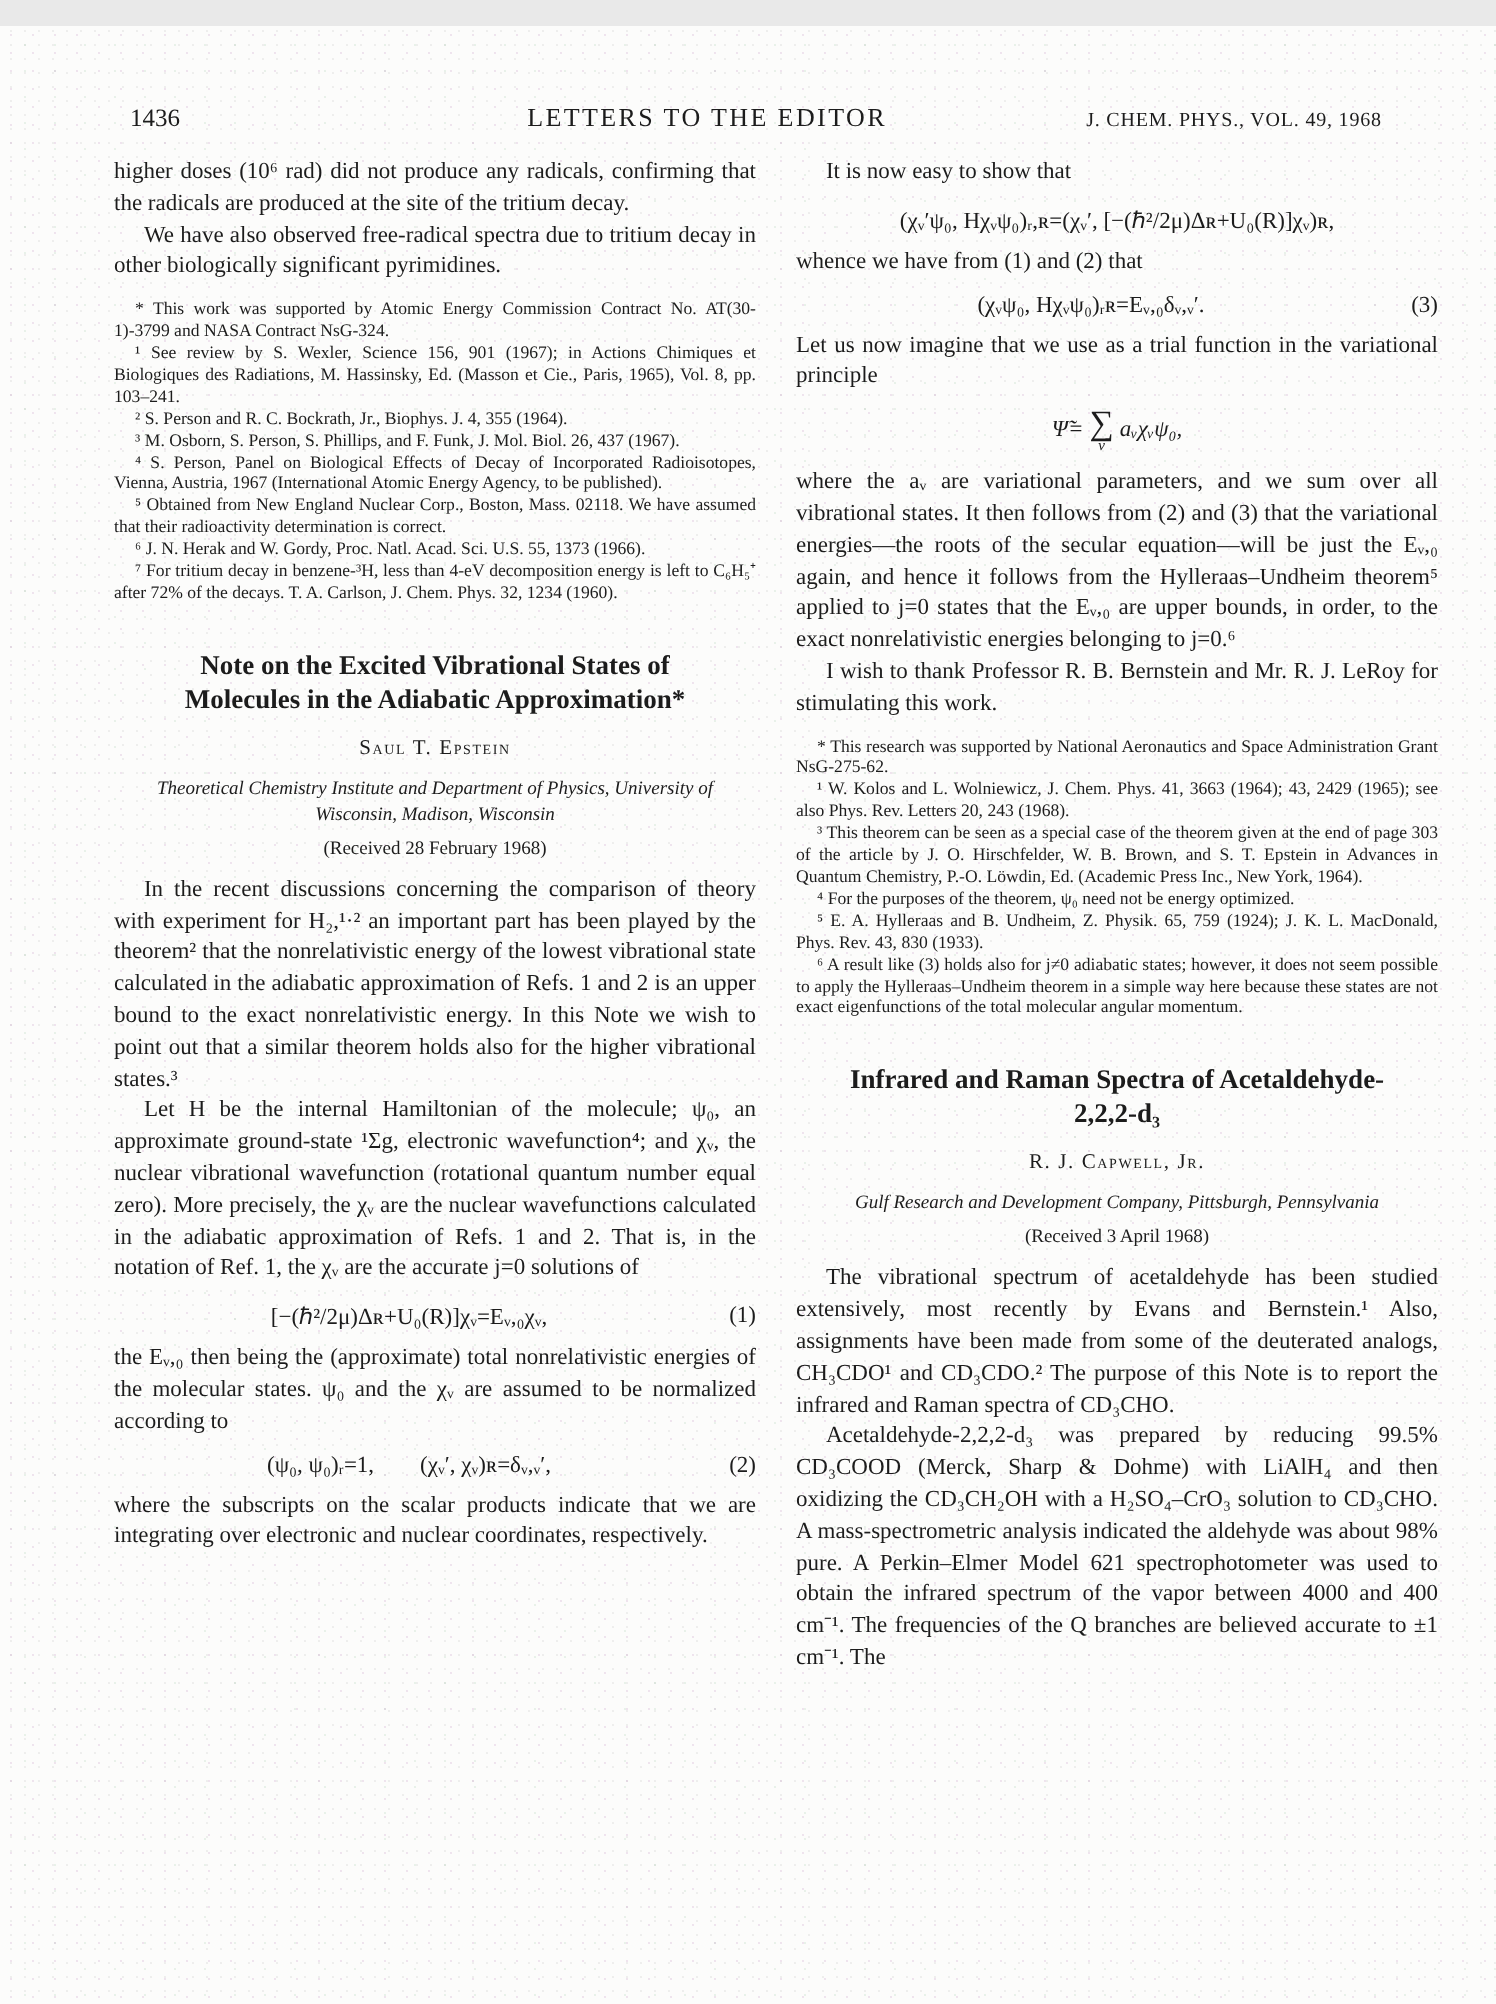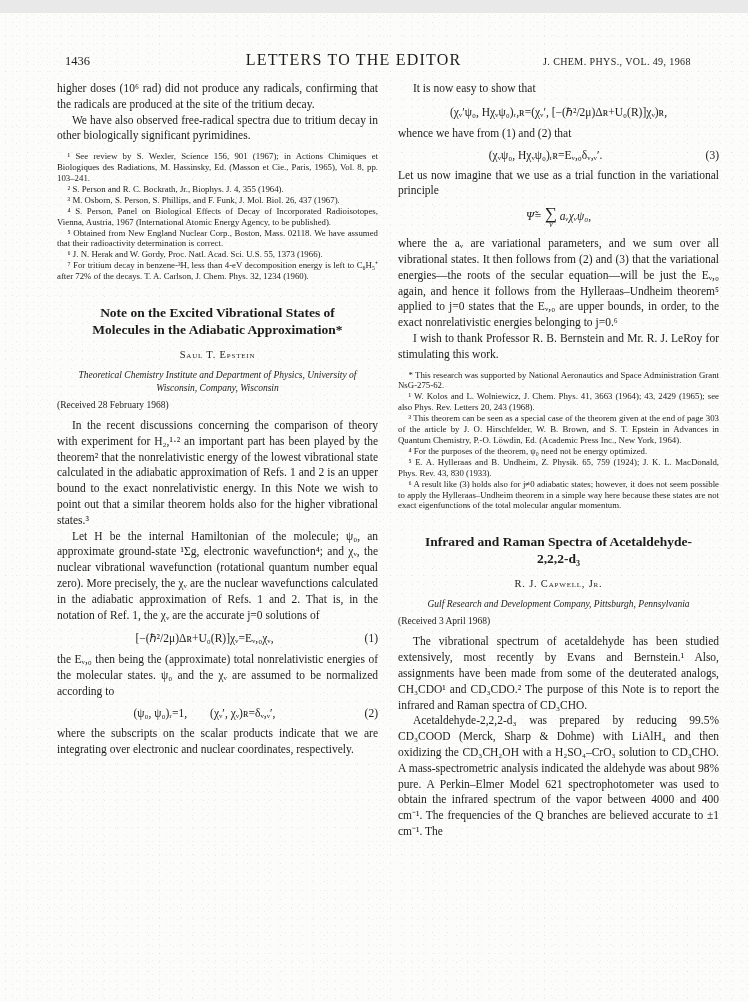--- a/index.html
+++ b/index.html
@@ -21,21 +21,21 @@
     background-size:11px 9px, 15px 13px, 7px 7px;
     background-position:0 0, 5px 3px, 2px 6px;
   }
   .header{
     display:flex;
     align-items:baseline;
     padding:38px 36px 0 65px;
     font-size:11.5px;
   }
   .hdr-page{width:120px;font-size:12.5px;}
-  .hdr-title{flex:1;text-align:center;font-size:16px;letter-spacing:1.2px;}
+  .hdr-title{flex:1;text-align:center;font-size:13px;letter-spacing:1.2px;}
   .hdr-journal{width:190px;text-align:center;font-size:10px;letter-spacing:.4px;}
   .cols{
     display:flex;
     gap:20px;
     padding:12px 29px 0 57px;
   }
   .col{width:326px;}
   .p{
     font-size:11.5px;
     line-height:15.8px;
@@ -68,20 +68,21 @@
     margin:0 0 9px;
   }
   .affil{
     font-style:italic;
     text-align:center;
     font-size:9.5px;
     line-height:13px;
     margin:0 10px 5px;
   }
   .received{
+    text-align:center;
     font-size:9.5px;
     margin:0 0 8px;
   }
   .eq{
     display:flex;
     align-items:center;
     font-size:11.5px;
     margin:7px 0;
   }
   .eq .body{flex:1;text-align:center;}
@@ -108,33 +109,34 @@
     <div class="hdr-journal">J. CHEM. PHYS., VOL. 49, 1968</div>
   </div>
 
   <div class="cols">
 
     <div class="col">
       <p class="p">higher doses (10⁶ rad) did not produce any radicals, confirming that the radicals are produced at the site of the tritium decay.</p>
       <p class="p indent">We have also observed free-radical spectra due to tritium decay in other biologically significant pyrimidines.</p>
 
       <div class="fnblock">
+        <p class="fn">* This work was supported by Atomic Energy Commission Contract No. AT(30-1)-3799 and NASA Contract NsG-324.</p>
         <p class="fn">¹ See review by S. Wexler, Science 156, 901 (1967); in Actions Chimiques et Biologiques des Radiations, M. Hassinsky, Ed. (Masson et Cie., Paris, 1965), Vol. 8, pp. 103–241.</p>
         <p class="fn">² S. Person and R. C. Bockrath, Jr., Biophys. J. 4, 355 (1964).</p>
         <p class="fn">³ M. Osborn, S. Person, S. Phillips, and F. Funk, J. Mol. Biol. 26, 437 (1967).</p>
         <p class="fn">⁴ S. Person, Panel on Biological Effects of Decay of Incorporated Radioisotopes, Vienna, Austria, 1967 (International Atomic Energy Agency, to be published).</p>
         <p class="fn">⁵ Obtained from New England Nuclear Corp., Boston, Mass. 02118. We have assumed that their radioactivity determination is correct.</p>
         <p class="fn">⁶ J. N. Herak and W. Gordy, Proc. Natl. Acad. Sci. U.S. 55, 1373 (1966).</p>
         <p class="fn">⁷ For tritium decay in benzene-³H, less than 4-eV decomposition energy is left to C₆H₅⁺ after 72% of the decays. T. A. Carlson, J. Chem. Phys. 32, 1234 (1960).</p>
       </div>
 
       <div>
         <h2 class="art-title">Note on the Excited Vibrational States of Molecules in the Adiabatic Approximation*</h2>
         <p class="author">Saul T. Epstein</p>
-        <p class="affil">Theoretical Chemistry Institute and Department of Physics, University of Wisconsin, Company, Wisconsin</p>
+        <p class="affil">Theoretical Chemistry Institute and Department of Physics, University of Wisconsin, Madison, Wisconsin</p>
         <p class="received">(Received 28 February 1968)</p>
 
         <p class="p indent">In the recent discussions concerning the comparison of theory with experiment for H₂,¹·² an important part has been played by the theorem² that the nonrelativistic energy of the lowest vibrational state calculated in the adiabatic approximation of Refs. 1 and 2 is an upper bound to the exact nonrelativistic energy. In this Note we wish to point out that a similar theorem holds also for the higher vibrational states.³</p>
         <p class="p indent">Let H be the internal Hamiltonian of the molecule; ψ₀, an approximate ground-state ¹Σg, electronic wavefunction⁴; and χᵥ, the nuclear vibrational wavefunction (rotational quantum number equal zero). More precisely, the χᵥ are the nuclear wavefunctions calculated in the adiabatic approximation of Refs. 1 and 2. That is, in the notation of Ref. 1, the χᵥ are the accurate j=0 solutions of</p>
 
         <div class="eq">
           <span class="body">[−(ℏ²/2μ)Δʀ+U₀(R)]χᵥ=Eᵥ,₀χᵥ,</span>
           <span class="num">(1)</span>
         </div>
 

